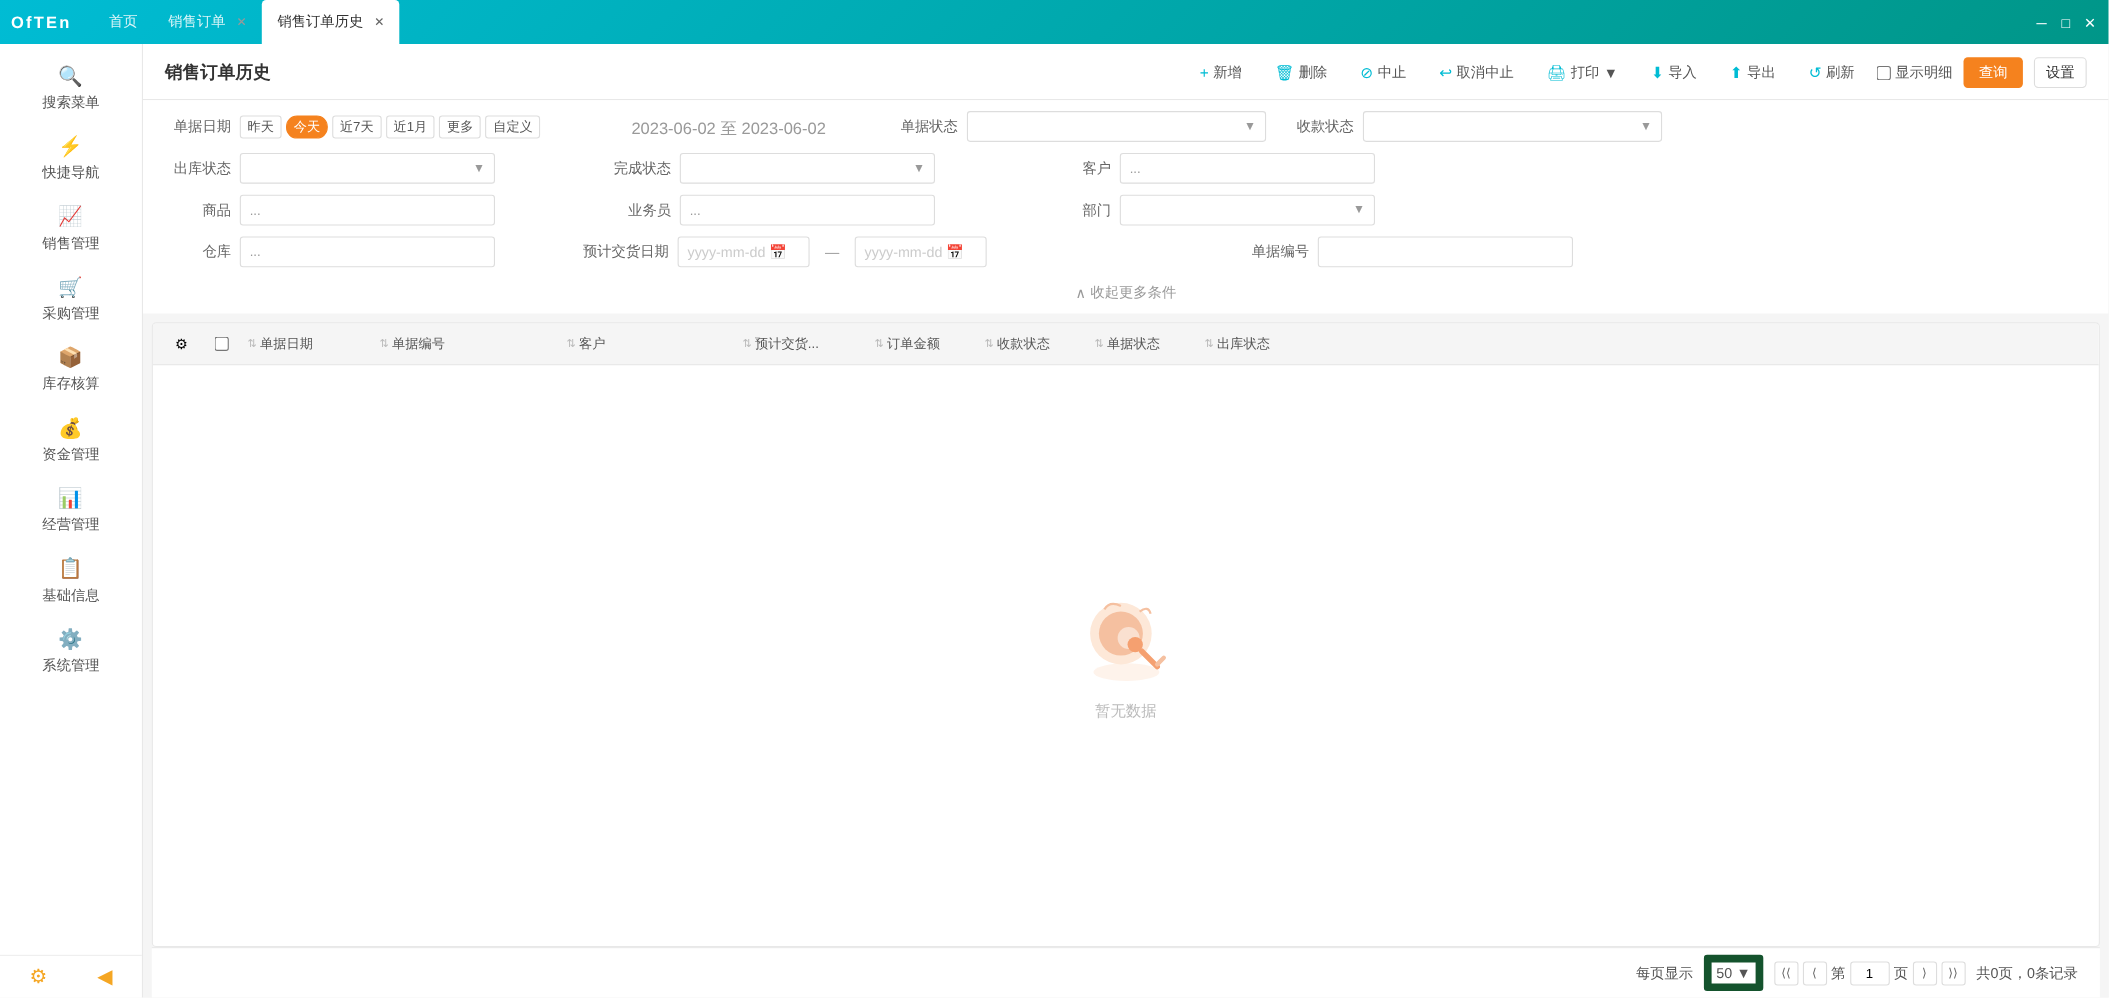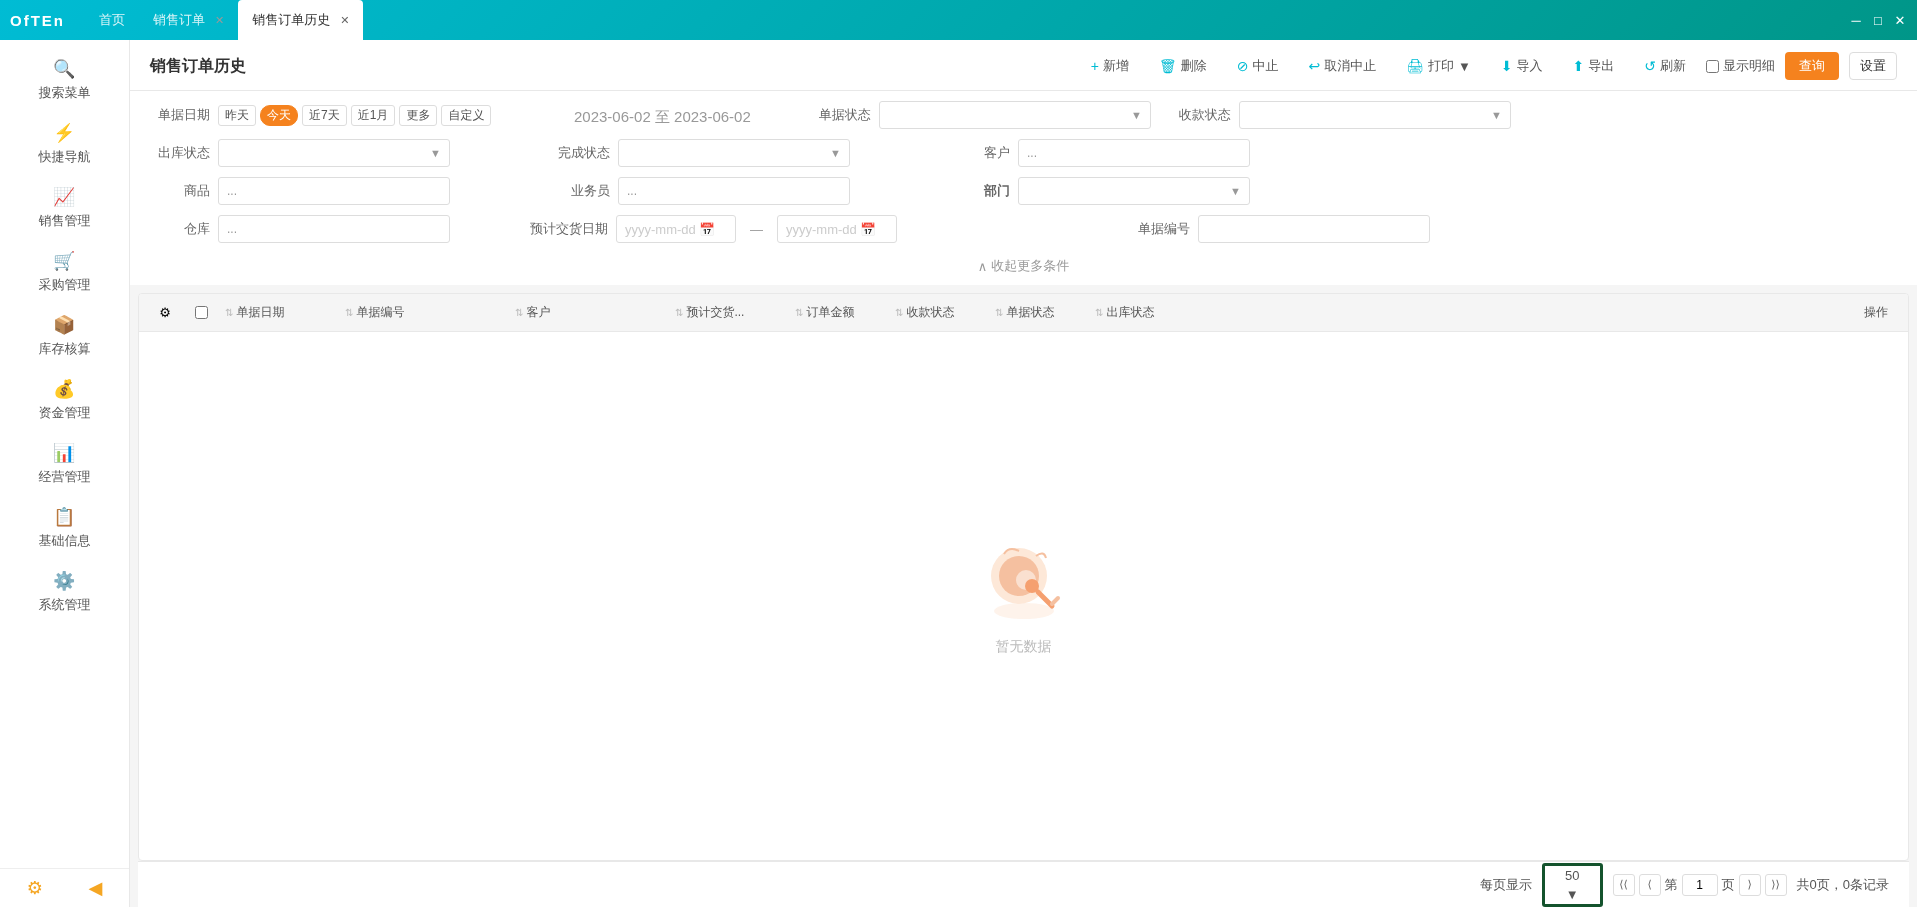--- a/index.html
+++ b/index.html
@@ -301,29 +301,28 @@
       display: flex;
       align-items: center;
       justify-content: flex-end;
       padding: 0 20px;
       gap: 10px;
       font-size: 12px;
       color: #555;
       margin: 0 8px;
     }
     .page-size-select {
-      border: 3px solid #14532d;
-      border-radius: 3px;
-      padding: 2px 20px;
-      font-size: 12px;
-      display: flex;
-      align-items: center;
-      gap: 4px;
-      cursor: pointer;
-      flex-direction: column;
+      border: 7px solid #14532d;
+      border-radius: 3px;
+      padding: 2px 4px;
+      font-size: 12px;
+      display: flex;
+      align-items: center;
+      gap: 4px;
+      cursor: pointer;
     }
     .pagination-nav {
       display: flex;
       align-items: center;
       gap: 4px;
     }
     .page-nav-btn {
       width: 22px;
       height: 22px;
       border: 1px solid #ddd;
@@ -542,21 +541,21 @@
 
       <div class="filter-row">
         <div class="filter-item" style="min-width:300px;">
           <span class="filter-label">商品</span>
           <div class="filter-ellipsis" style="flex:1;">...</div>
         </div>
         <div class="filter-item" style="min-width:300px;margin-left:100px;">
           <span class="filter-label">业务员</span>
           <div class="filter-ellipsis" style="flex:1;">...</div>
         </div>
-        <div class="filter-item" style="min-width:300px;margin-left:100px;font-weight:bold;">
+        <div class="filter-item" style="min-width:300px;margin-left:100px;">
           <span class="filter-label">部门</span>
           <div class="filter-select" style="flex:1;">
             <span></span>
             <span class="arrow">▼</span>
           </div>
         </div>
       </div>
 
       <div class="filter-row">
         <div class="filter-item" style="min-width:300px;">
@@ -619,23 +618,20 @@
           <span class="sort-icon">⇅</span>
           <span class="col-header-text">收款状态</span>
         </div>
         <div class="col-status">
           <span class="sort-icon">⇅</span>
           <span class="col-header-text">单据状态</span>
         </div>
         <div class="col-warehouse">
           <span class="sort-icon">⇅</span>
           <span class="col-header-text">出库状态</span>
-        </div>
-        <div class="col-ops">
-          <span class="col-header-text">操作</span>
         </div>
       </div>
 
       <div class="empty-state">
         <div class="empty-icon">
           <svg width="100" height="90" viewBox="0 0 100 90" xmlns="http://www.w3.org/2000/svg">
             <ellipse cx="50" cy="75" rx="30" ry="8" fill="#fde8d8" opacity="0.5"></ellipse>
             <circle cx="45" cy="40" r="28" fill="#fde8d8"></circle>
             <circle cx="45" cy="40" r="20" fill="#f5c0a0"></circle>
             <circle cx="52" cy="44" r="10" fill="#fff" opacity="0.5"></circle>

